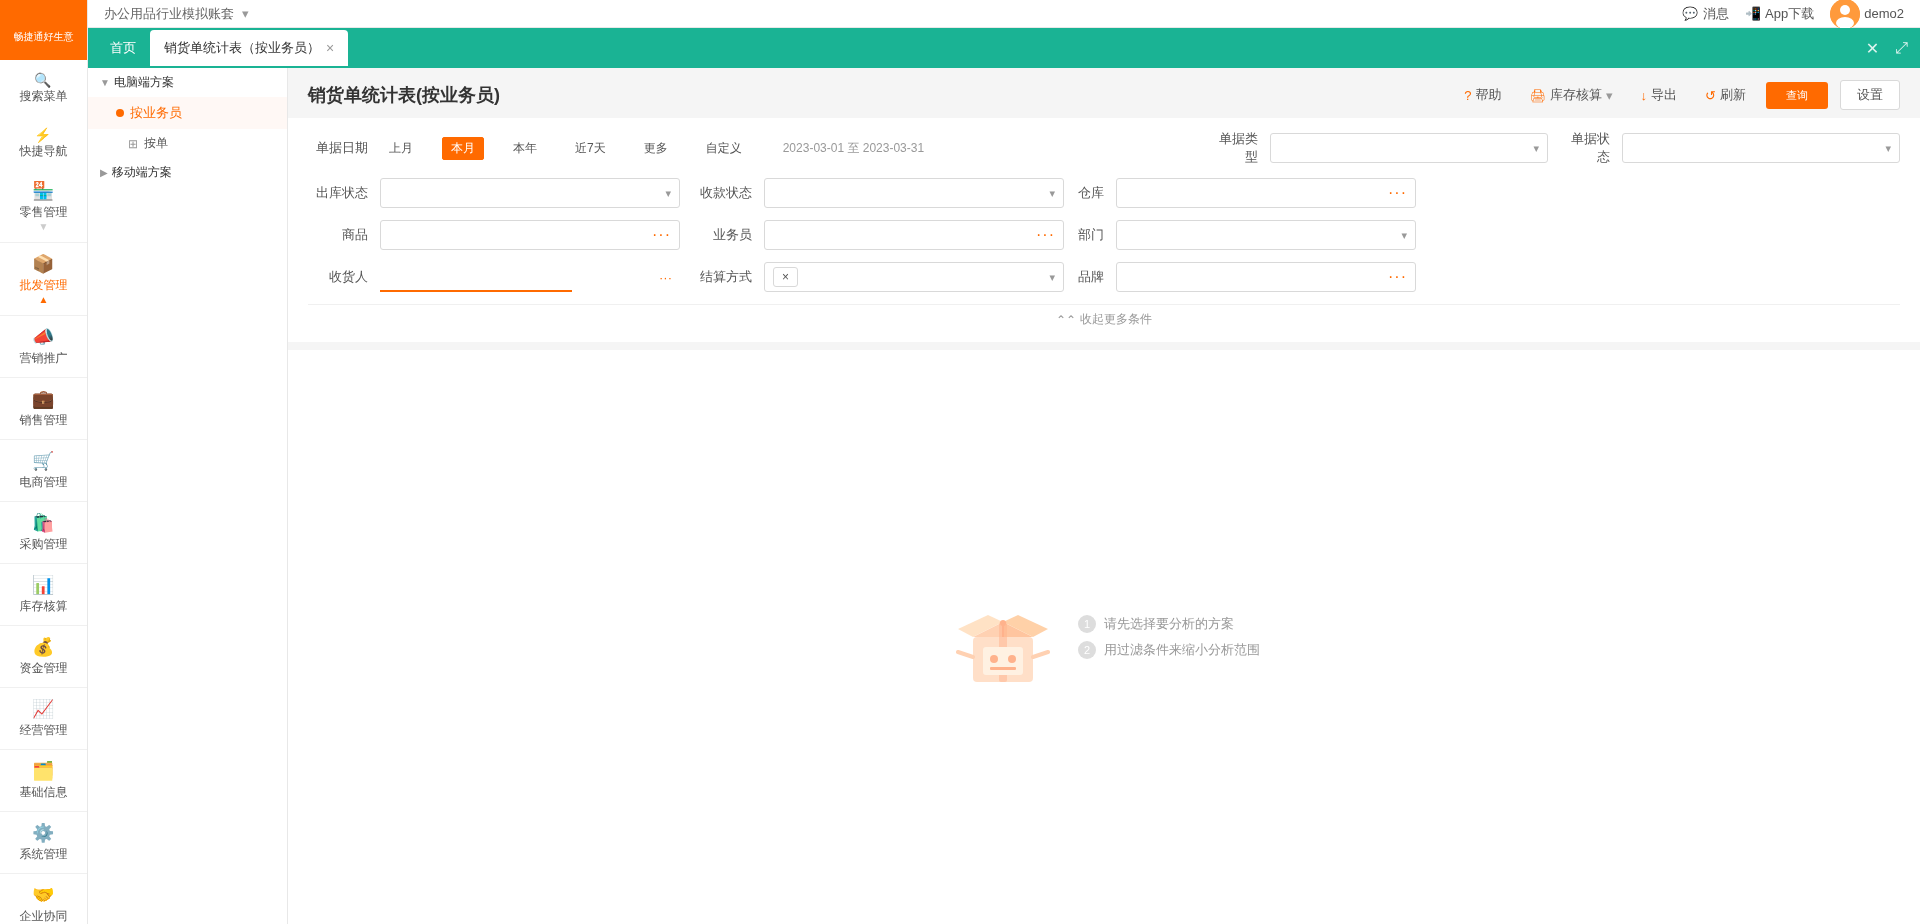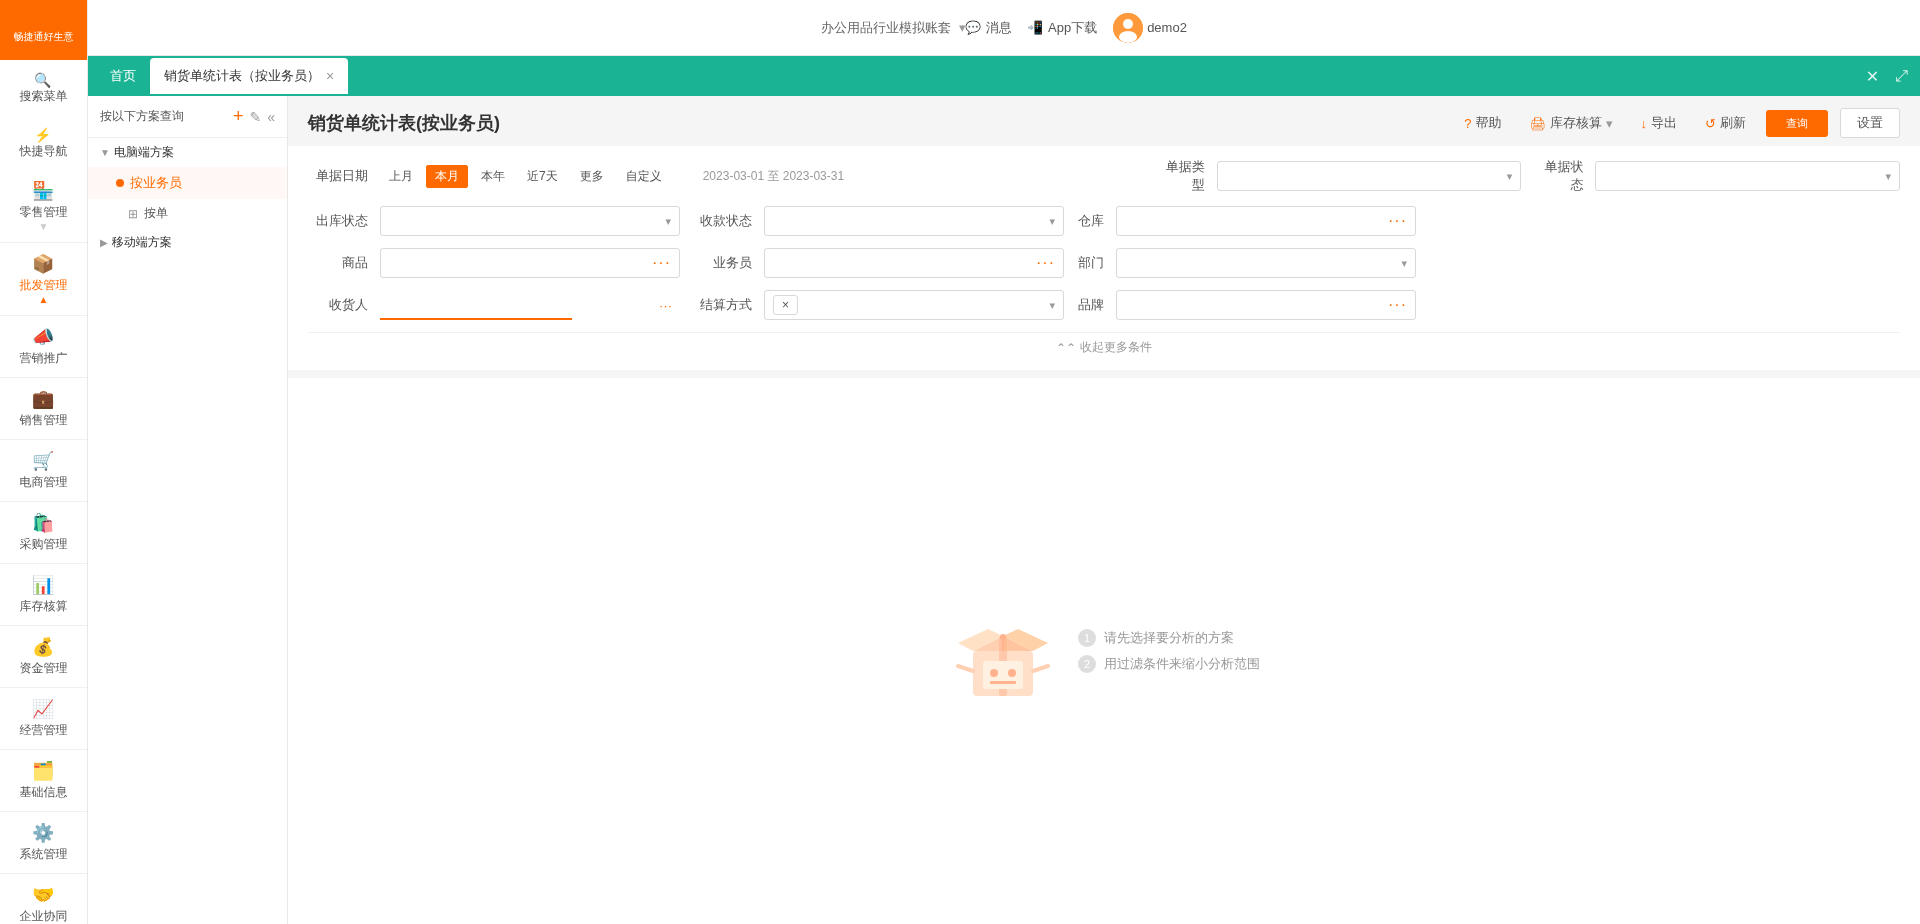--- a/index.html
+++ b/index.html
@@ -60,25 +60,25 @@
     #main {
       flex: 1;
       display: flex;
       flex-direction: column;
       height: 100%;
       overflow: hidden;
     }
 
     
     #topbar {
-      height: 56px;
-      background: #fff;
-      display: flex;
-      align-items: center;
-      justify-content: center;
+      height: 28px;
+      background: #fff;
+      display: flex;
+      align-items: center;
+      justify-content: space-between;
       padding: 0 16px;
       border-bottom: 1px solid #e8e8e8;
       flex-shrink: 0;
     }
     .topbar-left {
       display: flex;
       align-items: center;
       gap: 8px;
       color: #666;
       font-size: 13px;
@@ -293,21 +293,21 @@
     .filter-label {
       flex-shrink: 0;
       color: #555;
       font-size: 13px;
       width: 60px;
       text-align: right;
     }
     .filter-date-tabs {
       display: flex;
       align-items: center;
-      gap: 4px;
+      gap: 20px;
     }
     .date-tab {
       padding: 2px 8px;
       border-radius: 2px;
       cursor: pointer;
       font-size: 12px;
       color: #555;
       border: 1px solid transparent;
     }
     .date-tab.active {
@@ -542,28 +542,20 @@
     </div>
     <div class="tabbar-right">
       <span class="tabbar-btn" title="关闭">✕</span>
       <span class="tabbar-btn" title="最大化">⤢</span>
     </div>
   </div>
 
   <div id="content">
 
     <div id="left-panel">
-      <div class="left-panel-header">
-        <span style="font-size:12px;color:#555;">按以下方案查询</span>
-        <div class="left-panel-actions">
-          <span style="color:#ff6a00;font-size:18px;cursor:pointer;">+</span>
-          <span style="color:#999;font-size:14px;cursor:pointer;">✎</span>
-          <span style="color:#999;font-size:14px;cursor:pointer;">«</span>
-        </div>
-      </div>
       <div class="tree-group-label">
         <span class="arrow">▼</span>
         <span>电脑端方案</span>
       </div>
       <div class="tree-item active">
         <span class="dot"></span>
         <span>按业务员</span>
       </div>
       <div class="tree-sub-item">
         <span style="color:#999;font-size:12px;">⊞</span>

